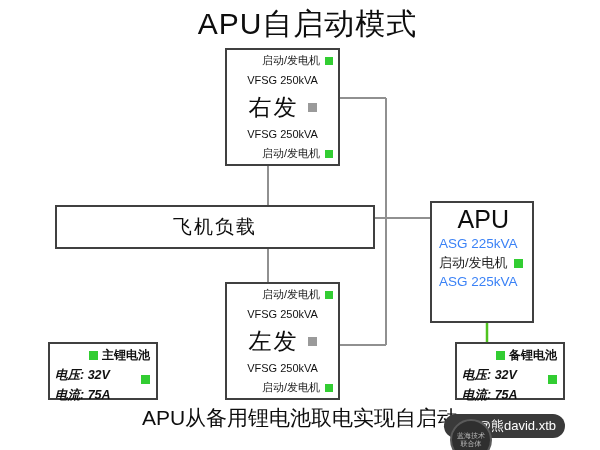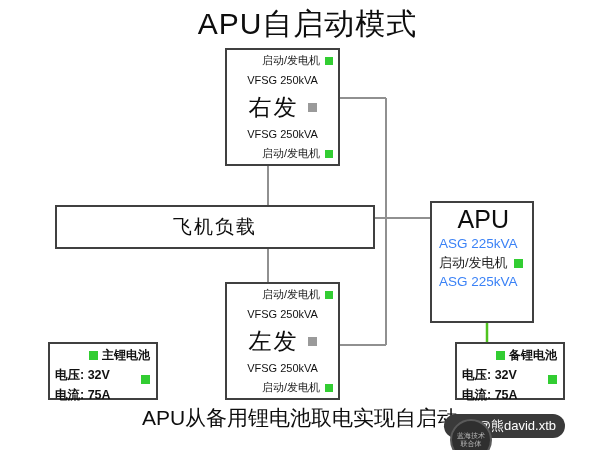--- a/index.html
+++ b/index.html
@@ -41,21 +41,21 @@
   .load { left:55px; top:205px; width:320px; height:44px; display:flex;
           align-items:center; justify-content:center; font-size:19px; color:#0d0d0d;
           letter-spacing:2px; }
 
   
   .battery { width:110px; height:58px; top:342px; font-weight:bold; }
   .battery.main   { left:48px; }
   .battery.backup { left:455px; }
   .battery-header { display:flex; justify-content:flex-end; align-items:center; gap:4px;
                     padding:3px 6px 0 0; font-size:12px; color:#111; }
-  .battery-line { padding-left:5px; margin-top:3px; font-size:12.5px; color:#111; }
+  .battery-line { padding-left:5px; margin-top:3px; font-size:12.5px; color:#111;font-style:italic; }
   .battery-status { position:absolute; right:6px; top:31px; }
 
   .caption { position:absolute; top:404px; left:0; width:100%; text-align:center;
              font-size:21px; color:#0d0d0d; z-index:1; }
 
   
   .wm-pill { position:absolute; left:444px; top:414px; width:121px; height:24px;
              background:#3a3a3a; border-radius:12px; display:flex; align-items:center;
              justify-content:flex-end; padding-right:9px; color:#fff; font-size:13px;
              z-index:3; }

